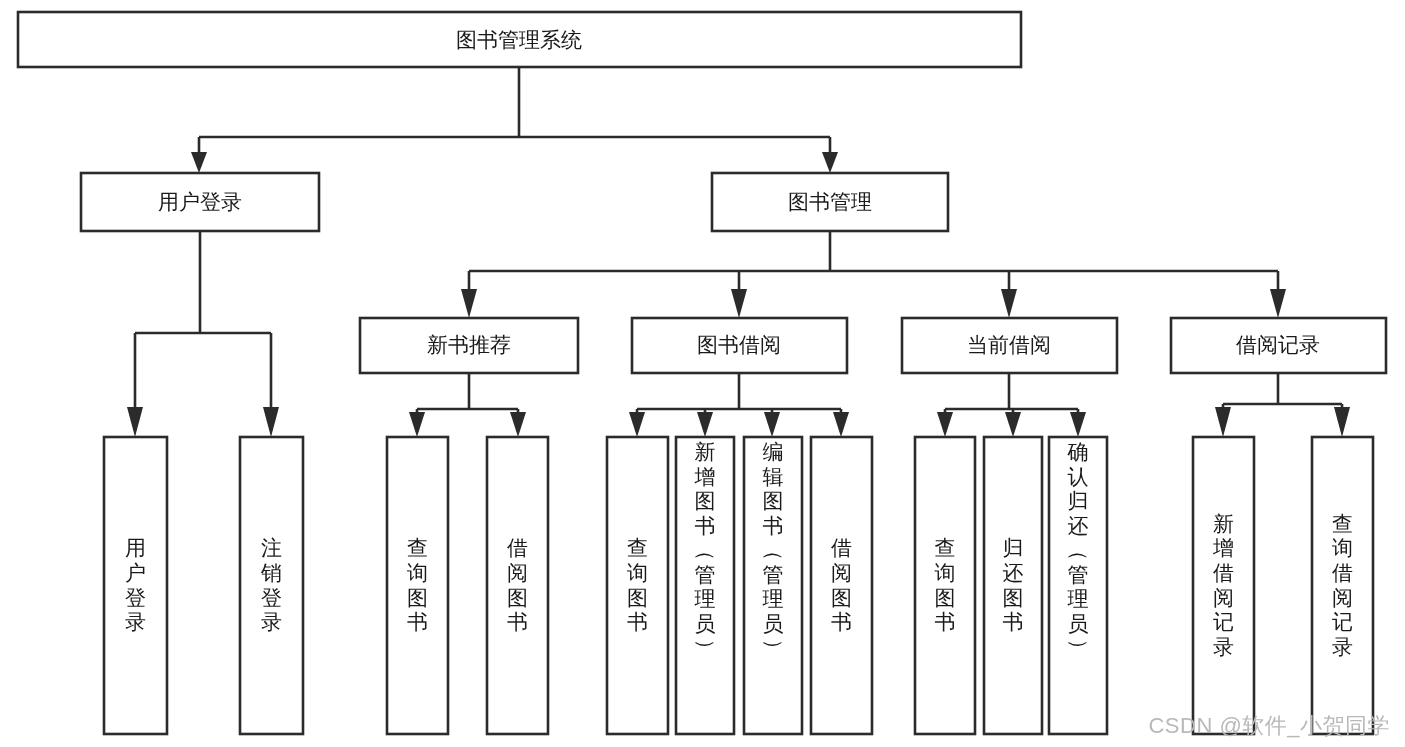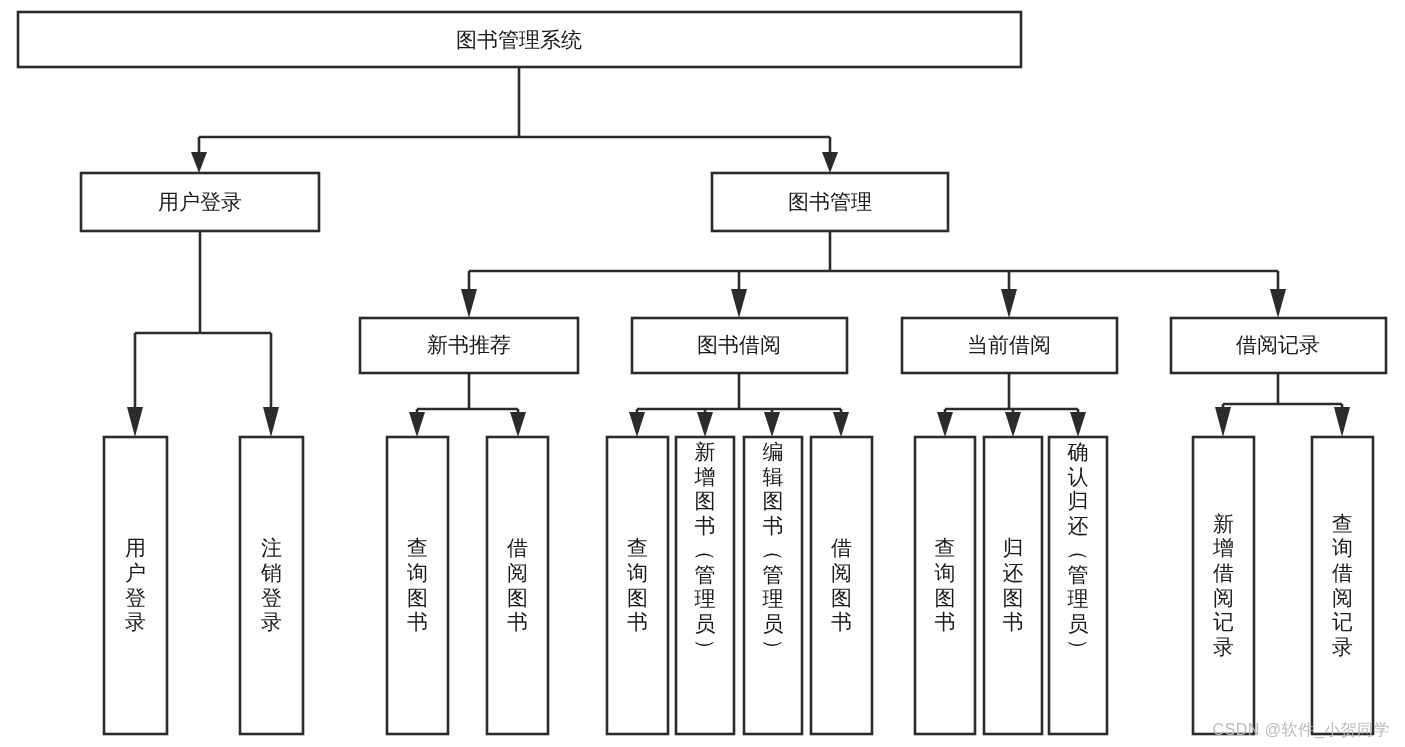--- a/index.html
+++ b/index.html
@@ -46,21 +46,21 @@
     font-size: 21px;
     fill: #1a1a1a;
     text-anchor: middle;
     dominant-baseline: middle;
   }
   .watermark {
     position: absolute;
     right: 12px;
     bottom: 6px;
     font-family: "Liberation Sans", "DejaVu Sans", sans-serif;
-    font-size: 16px;
+    font-size: 22px;
     color: #b9b9b9;
     letter-spacing: 0.5px;
     white-space: nowrap;
     user-select: none;
   }
   .vtext-wrap {
     position: absolute;
     display: flex;
     flex-direction: column;
     align-items: center;

